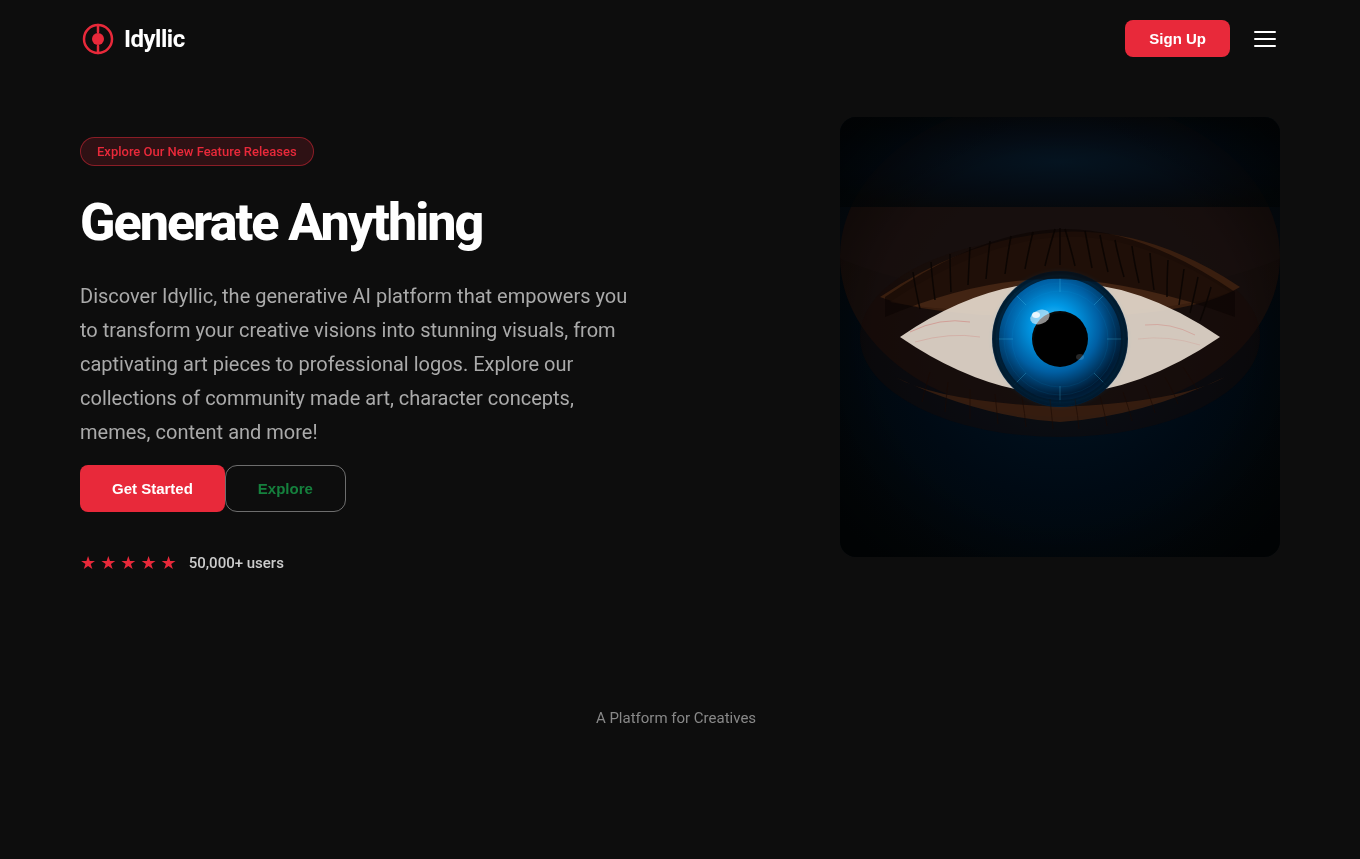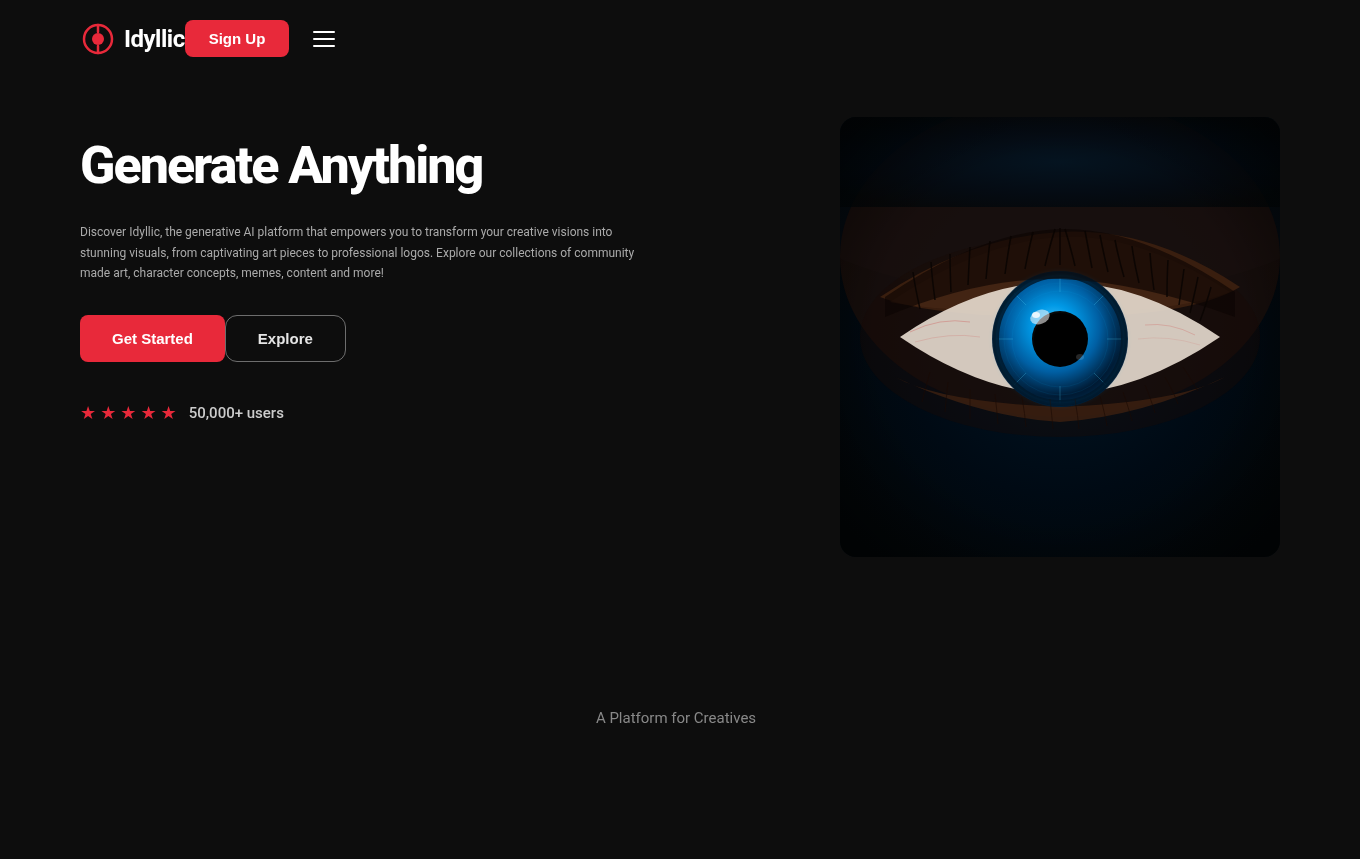--- a/index.html
+++ b/index.html
@@ -14,21 +14,21 @@
       font-family: -apple-system, BlinkMacSystemFont, 'Segoe UI', Roboto, sans-serif;
       width: 1360px;
       min-height: 859px;
       overflow-x: hidden;
     }
 
     
     .navbar {
       display: flex;
       align-items: center;
-      justify-content: flex-start;
+      justify-content: space-between;
       padding: 20px 80px;
       position: relative;
       z-index: 10;
     }
 
     .logo-container {
       display: flex;
       align-items: center;
       gap: 8px;
       cursor: pointer;
@@ -112,25 +112,25 @@
     .hero-title {
       font-size: 52px;
       font-weight: 800;
       line-height: 1.1;
       color: #ffffff;
       margin-bottom: 28px;
       letter-spacing: -2px;
     }
 
     .hero-description {
-      font-size: 12px;
+      font-size: 20px;
       color: #aaaaaa;
       line-height: 1.7;
       max-width: 560px;
-      margin-bottom: 32px;
+      margin-bottom: 16px;
     }
 
     .hero-buttons {
       display: flex;
       margin-bottom: 40px;
     }
 
     .btn-primary {
       background-color: #e8293a;
       color: #ffffff;
@@ -138,21 +138,21 @@
       border-radius: 8px;
       padding: 14px 32px;
       font-size: 15px;
       font-weight: 600;
       cursor: pointer;
       transition: background-color 0.2s;
     }
 
     .btn-secondary {
       background-color: transparent;
-      color: #e5e5e5;
+      color: #15803d;
       border: 1.5px solid rgba(255, 255, 255, 0.4);
       border-radius: 12px;
       padding: 14px 32px;
       font-size: 15px;
       font-weight: 600;
       cursor: pointer;
       transition: border-color 0.2s;
     }
 
     .social-proof {
@@ -245,20 +245,21 @@
     <div class="menu-icon">
       <span></span>
       <span></span>
       <span></span>
     </div>
   </div>
 </nav>
 
 <section class="hero">
   <div class="hero-left">
+    <span class="feature-badge">Explore Our New Feature Releases</span>
     <h1 class="hero-title">
       <span>Generate Anything</span><br>
     </h1>
     <p class="hero-description">Discover Idyllic, the generative AI platform that empowers you to transform your creative visions into stunning visuals, from captivating art pieces to professional logos. Explore our collections of community made art, character concepts, memes, content and more!</p>
     <div class="hero-buttons">
       <button class="btn-primary">Get Started</button>
       <button class="btn-secondary">Explore</button>
     </div>
     <div class="social-proof">
       <div class="stars">

